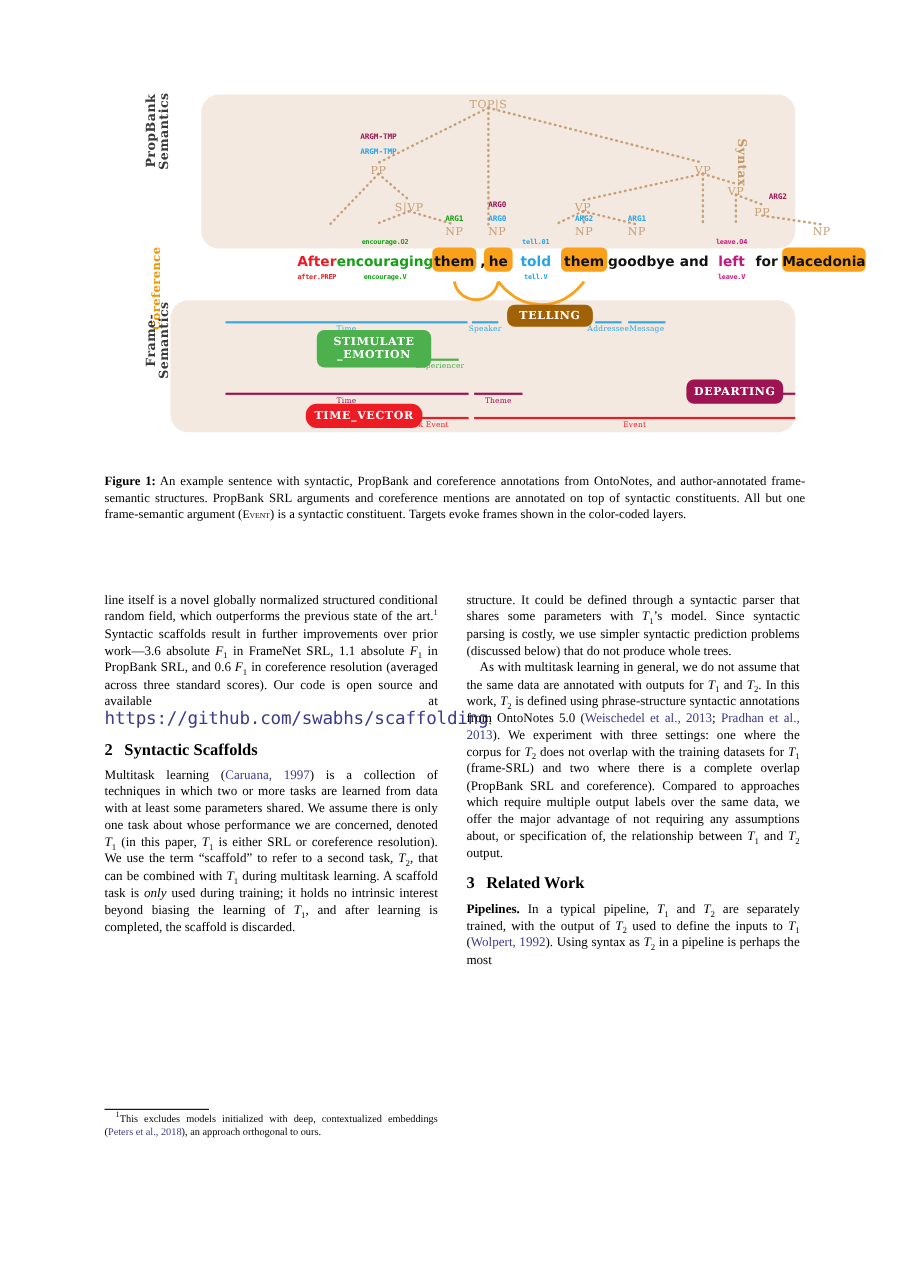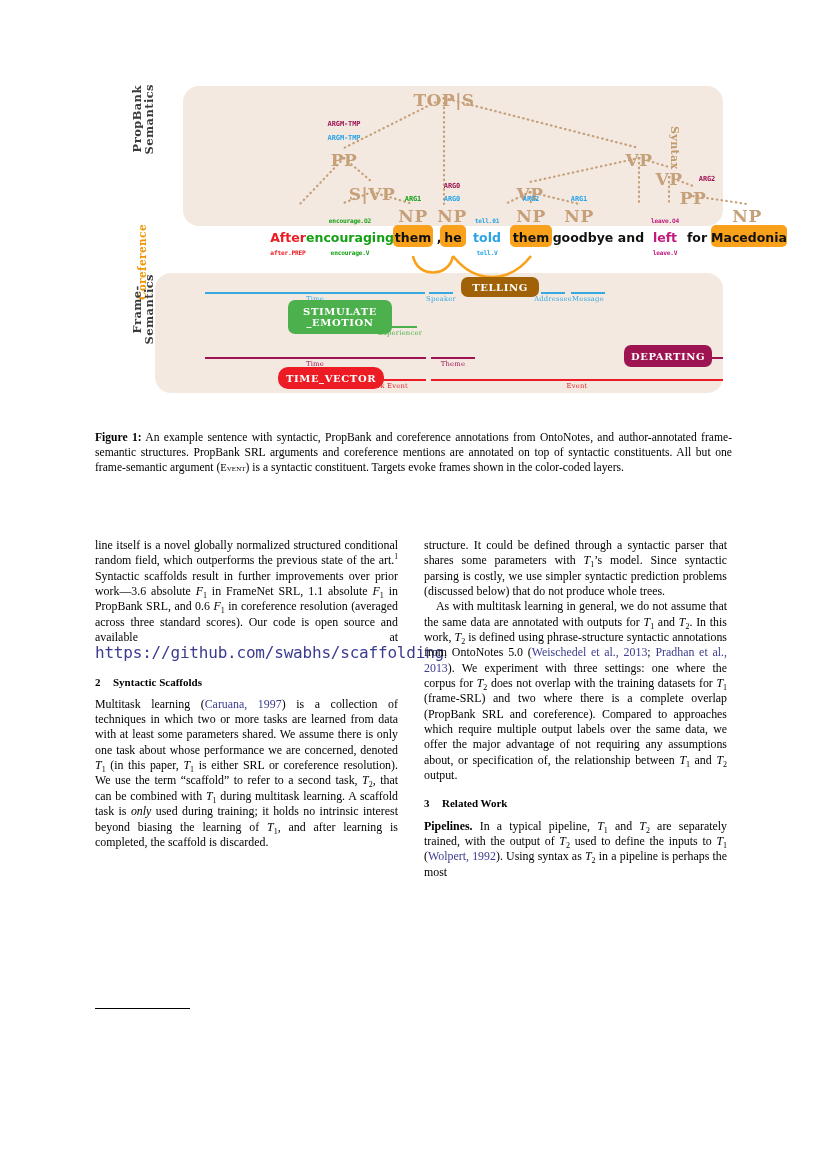--- a/index.html
+++ b/index.html
@@ -13,22 +13,22 @@
   #panel-frame{left:60px;top:195px;width:568px;height:120px;}
 
   .vlabel{position:absolute;writing-mode:vertical-rl;transform:rotate(180deg);
     font-family:"DejaVu Serif",serif;font-weight:bold;text-align:center;line-height:1.05;letter-spacing:.4px;}
   #lbl-propbank{left:36px;top:6px;font-size:11.5px;color:#3a3a3a;width:28px;}
   #lbl-coref{left:42px;top:146px;font-size:10.5px;color:#f29400;width:14px;}
   #lbl-frame{left:36px;top:196px;font-size:11.5px;color:#3a3a3a;width:28px;}
   #lbl-syntax{left:573px;top:48px;font-size:11px;color:#c09a6b;writing-mode:vertical-rl;transform:none;}
 
   
-  .node{position:absolute;font-family:"DejaVu Serif",serif;font-weight:bold;color:#c6a078;
-    font-size:17px;letter-spacing:.5px;white-space:nowrap;transform:translateX(-50%);}
+  .node{position:absolute;font-family:"DejaVu Serif",serif;font-weight:normal;color:#c6a078;
+    font-size:10px;letter-spacing:.5px;white-space:nowrap;transform:translateX(-50%);}
   .srl{position:absolute;font-family:"DejaVu Sans Mono",monospace;font-weight:bold;font-size:7px;
     white-space:nowrap;transform:translateX(-50%);letter-spacing:-.1px;}
   .srl.pb{color:#9e1452;}
   .srl.blue{color:#29a3e8;}
   .srl.green{color:#15a015;}
 
   svg.edges{position:absolute;left:0;top:0;width:640px;height:340px;overflow:visible;pointer-events:none;}
 
   
   #sentence{position:absolute;left:0;top:146px;width:640px;height:34px;}
@@ -58,21 +58,21 @@
   #caption b{font-weight:bold;}
   .sc{font-variant:small-caps;font-size:10.6px;}
 
   
   .col{position:absolute;top:538px;width:303px;font-size:11.9px;line-height:15.35px;text-align:justify;
     font-family:"Liberation Serif",serif;hyphens:none;}
   #col-left{left:95px;}
   #col-right{left:424px;}
   .col p{margin:0;text-indent:12px;}
   .col p.nf{text-indent:0;}
-  .col h2{font-size:11px;font-weight:bold;margin:12px 0 7px 0;line-height:15px;}
+  .col h2{font-size:15px;font-weight:bold;margin:12px 0 7px 0;line-height:15px;}
   .col h2 .num{display:inline-block;width:18px;}
   .cite{color:#3b3b8f;}
   .mono{font-family:"DejaVu Sans Mono",monospace;font-size:16px;color:#3b3b8f;letter-spacing:-.2px;}
   i.it{font-style:italic;}
   b.bd{font-weight:bold;}
   sup{font-size:7.6px;vertical-align:super;line-height:0;}
   .sub{font-size:8px;vertical-align:sub;line-height:0;}
   .mvar{font-style:italic;font-family:"Liberation Serif",serif;}
 
   #footnote{position:absolute;left:95px;top:1012px;width:303px;font-size:9.4px;line-height:12.2px;
@@ -206,20 +206,23 @@
 
     <p class="nf"><span>line itself is a novel globally normalized structured conditional random field, which outperforms the previous state of the art.</span><sup>1</sup><span> Syntactic scaffolds result in further improvements over prior work—3.6 absolute </span><span class="mvar">F</span><span class="sub">1</span><span> in FrameNet SRL, 1.1 absolute </span><span class="mvar">F</span><span class="sub">1</span><span> in PropBank SRL, and 0.6 </span><span class="mvar">F</span><span class="sub">1</span><span> in coreference resolution (averaged across three standard scores). Our code is open source and available at </span><a class="mono" href="#" style="text-decoration:none">https://github.com/swabhs/scaffolding</a><span>.</span></p>
 
     <h2><span class="num">2</span><span>Syntactic Scaffolds</span></h2>
 
     <p class="nf"><span>Multitask learning (</span><a class="cite" href="#" style="text-decoration:none">Caruana, 1997</a><span>) is a collection of techniques in which two or more tasks are learned from data with at least some parameters shared. We assume there is only one task about whose performance we are concerned, denoted </span><span class="mvar">T</span><span class="sub">1</span><span> (in this paper, </span><span class="mvar">T</span><span class="sub">1</span><span> is either SRL or coreference resolution). We use the term “scaffold” to refer to a second task, </span><span class="mvar">T</span><span class="sub">2</span><span>, that can be combined with </span><span class="mvar">T</span><span class="sub">1</span><span> during multitask learning. A scaffold task is </span><i class="it">only</i><span> used during training; it holds no intrinsic interest beyond biasing the learning of </span><span class="mvar">T</span><span class="sub">1</span><span>, and after learning is completed, the scaffold is discarded.</span></p>
 
   </div>
 
   <div id="fnrule"></div>
+  <div id="footnote">
+    <span style="display:inline-block;width:10px"></span><sup>1</sup><span>This excludes models initialized with deep, contextualized embeddings (</span><a class="cite" href="#" style="text-decoration:none">Peters et al., 2018</a><span>), an approach orthogonal to ours.</span>
+  </div>
 
   <div class="col" id="col-right">
 
     <p class="nf"><span>structure. It could be defined through a syntactic parser that shares some parameters with </span><span class="mvar">T</span><span class="sub">1</span><span>’s model. Since syntactic parsing is costly, we use simpler syntactic prediction problems (discussed below) that do not produce whole trees.</span></p>
 
     <p><span>As with multitask learning in general, we do not assume that the same data are annotated with outputs for </span><span class="mvar">T</span><span class="sub">1</span><span> and </span><span class="mvar">T</span><span class="sub">2</span><span>. In this work, </span><span class="mvar">T</span><span class="sub">2</span><span> is defined using phrase-structure syntactic annotations from OntoNotes 5.0 (</span><a class="cite" href="#" style="text-decoration:none">Weischedel et al., 2013</a><span>; </span><a class="cite" href="#" style="text-decoration:none">Pradhan et al., 2013</a><span>). We experiment with three settings: one where the corpus for </span><span class="mvar">T</span><span class="sub">2</span><span> does not overlap with the training datasets for </span><span class="mvar">T</span><span class="sub">1</span><span> (frame-SRL) and two where there is a complete overlap (PropBank SRL and coreference). Compared to approaches which require multiple output labels over the same data, we offer the major advantage of not requiring any assumptions about, or specification of, the relationship between </span><span class="mvar">T</span><span class="sub">1</span><span> and </span><span class="mvar">T</span><span class="sub">2</span><span> output.</span></p>
 
     <h2><span class="num">3</span><span>Related Work</span></h2>
 
 

